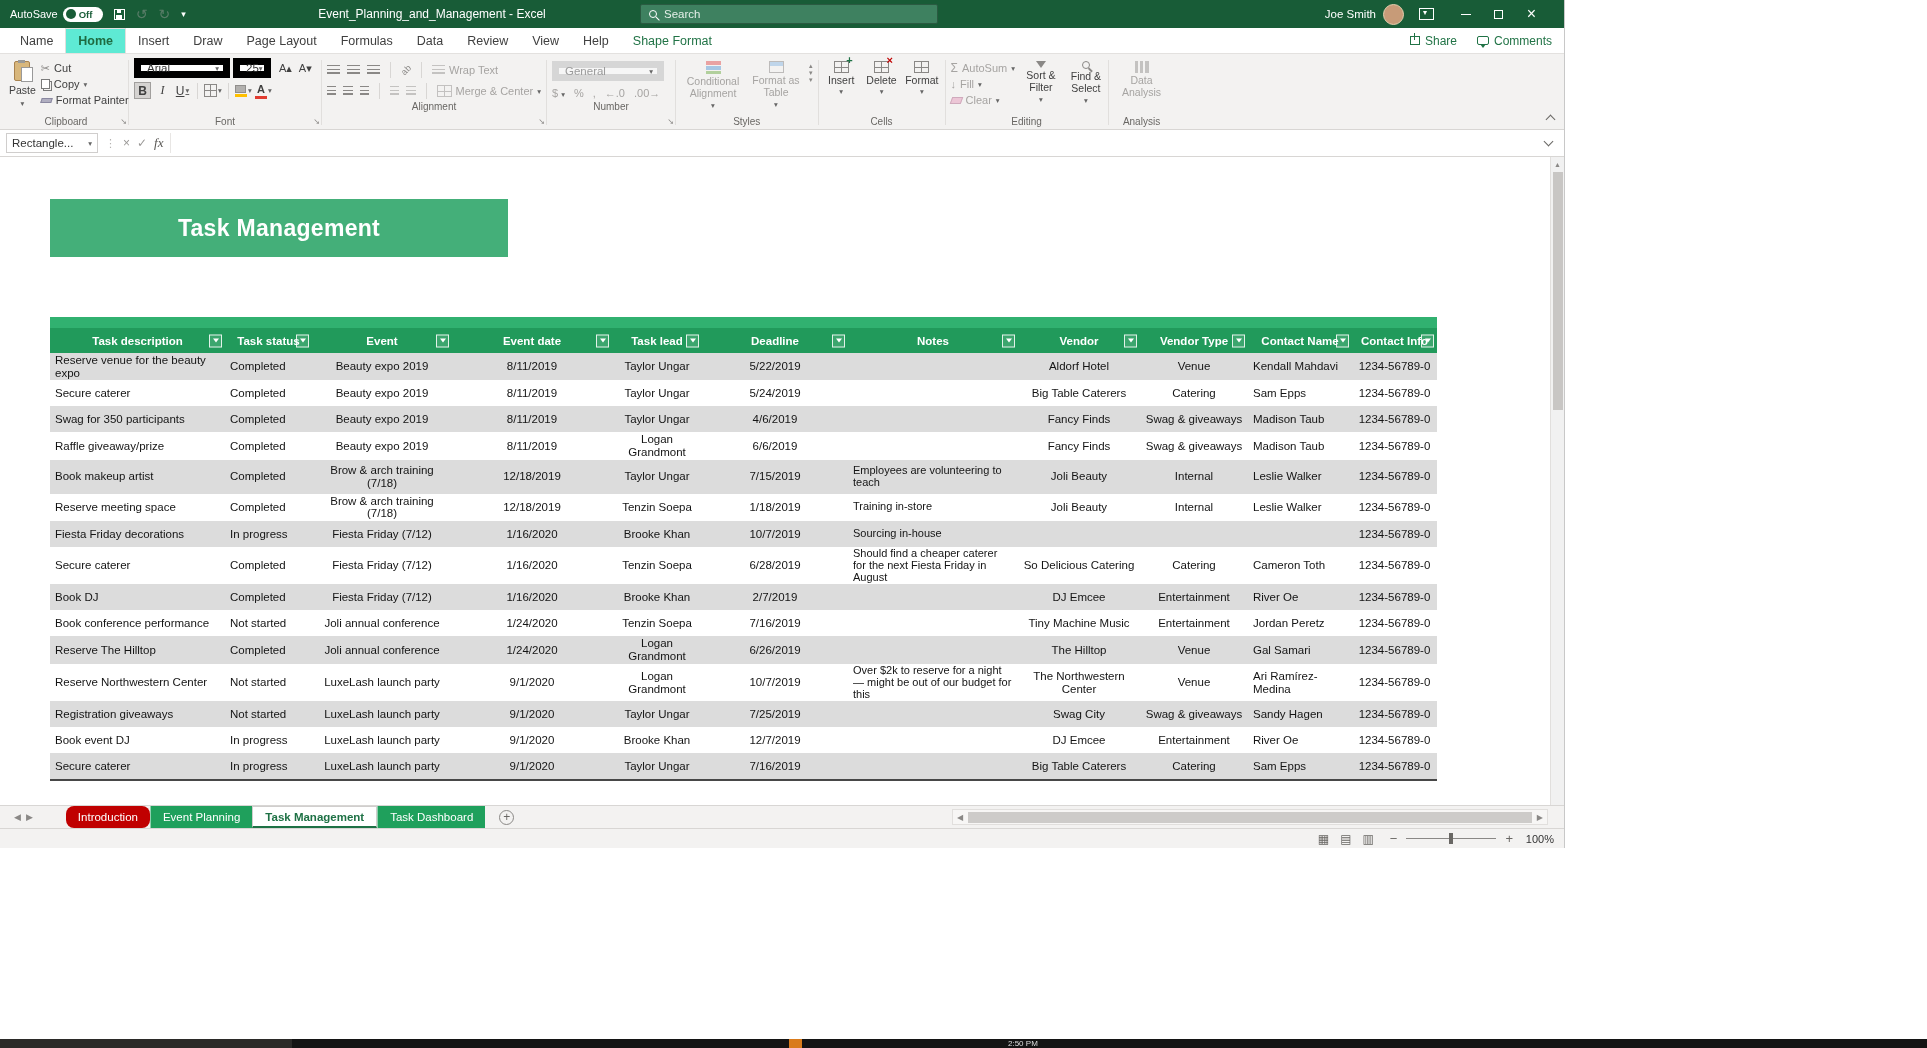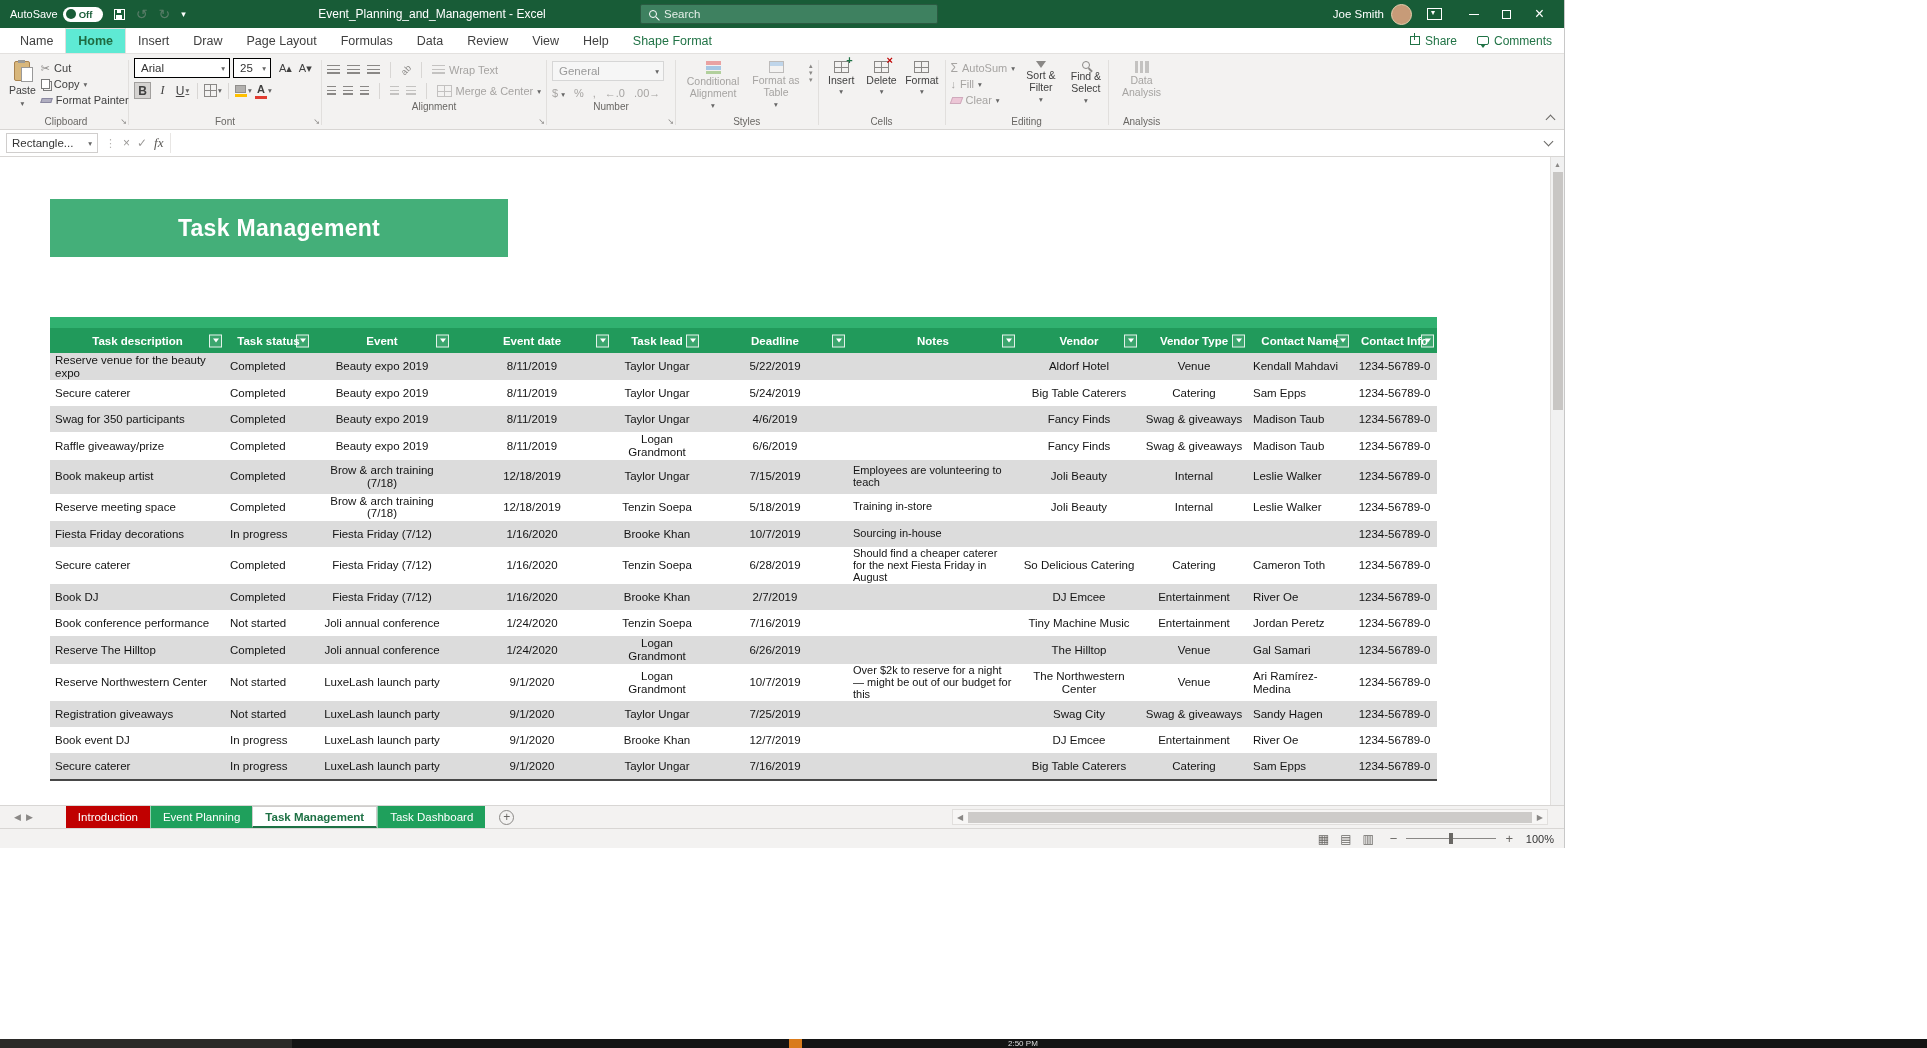--- a/index.html
+++ b/index.html
@@ -18,21 +18,21 @@
 .qbtn.dim{opacity:.45;}
 .ic-save{width:11px;height:11px;border:1.5px solid #fff;position:relative;}
 .ic-save:before{content:"";position:absolute;left:2px;top:0;width:4px;height:3px;background:#fff;}
 .ic-save:after{content:"";position:absolute;left:1px;bottom:0;width:6px;height:4px;background:#fff;}
 .doc-title{position:absolute;left:302px;width:260px;text-align:center;font-size:12px;white-space:nowrap;}
 .searchbox{position:absolute;left:640px;top:4px;width:298px;height:20px;background:#3e8160;border:1px solid #2a5a41;border-radius:2px;display:flex;align-items:center;padding:0 8px;gap:7px;}
 .searchbox input{flex:1;background:transparent;border:none;outline:none;color:#fff;font-size:11.5px;font-family:inherit;}
 .searchbox input::placeholder{color:#e4efe8;}
 .ic-mag{width:8px;height:8px;border:1.4px solid #fff;border-radius:50%;position:relative;flex:0 0 auto;}
 .ic-mag:after{content:"";position:absolute;width:5px;height:1.4px;background:#fff;transform:rotate(45deg);right:-4px;bottom:-2px;}
-.tb-right{position:absolute;right:4px;top:0;height:28px;display:flex;align-items:center;gap:15px;padding-right:4px;}
+.tb-right{position:absolute;right:12px;top:0;height:28px;display:flex;align-items:center;gap:15px;padding-right:4px;}
 .user{display:flex;align-items:center;gap:7px;font-size:11.5px;}
 .avatar{width:21px;height:21px;border-radius:50%;background:#c79b78;border:1px solid #e3cfae;}
 .ribbon-disp{width:15px;height:12px;border:1.2px solid #fff;position:relative;}
 .ribbon-disp:after{content:"▾";position:absolute;left:3px;top:-1px;font-size:8px;color:#fff;}
 .wbtns{display:flex;}
 .wbtn{width:33px;height:28px;display:flex;align-items:center;justify-content:center;}
 .ic-min{width:10px;height:1px;background:#fff;}
 .ic-max{width:9px;height:9px;border:1px solid #fff;}
 .ic-close{font-size:16px;line-height:1;}
 
@@ -65,21 +65,21 @@
 .ic-paste{width:16px;height:20px;background:#d8b77c;border:1px solid #a9834f;border-radius:2px;position:relative;}
 .ic-paste:before{content:"";position:absolute;left:3px;top:-2px;width:7px;height:3px;background:#9a9a98;}
 .ic-paste:after{content:"";position:absolute;right:-4px;bottom:-2px;width:10px;height:13px;background:#fff;border:1px solid #999;}
 .clip-col{display:flex;flex-direction:column;gap:4px;padding-top:4px;}
 .mini{display:flex;align-items:center;gap:4px;font-size:11px;color:#404040;white-space:nowrap;}
 .ic-cut{font-size:11px;color:#8a8886;line-height:1;}
 .ic-copy{width:9px;height:10px;border:1px solid #7a7a7a;background:#fff;box-shadow:2px 2px 0 -1px #f3f2f1,2px 2px 0 0 #7a7a7a;}
 .ic-brush{width:11px;height:5px;background:#b0aec0;border:1px solid #8a88a0;transform:skewX(-18deg);}
 
 .font-row1{display:flex;gap:3px;align-items:center;}
-.combo{height:20px;background:#fff;border:1px solid #000000;font-size:11.5px;display:flex;align-items:center;justify-content:space-between;padding:0 4px 0 6px;color:#333;}
+.combo{height:20px;background:#fff;border:7px solid #000000;font-size:11.5px;display:flex;align-items:center;justify-content:space-between;padding:0 4px 0 6px;color:#333;}
 .combo.dis{background:#f6f6f6;color:#9a9a9a;border-color:#d6d6d6;}
 .fontsz{display:flex;gap:1px;margin-left:2px;font-size:11px;color:#404040;}
 .fsz{padding:2px 3px;}
 .font-row2{display:flex;gap:3px;align-items:center;margin-top:4px;}
 .fmt{min-width:17px;height:17px;display:flex;align-items:center;justify-content:center;font-size:12px;color:#404040;gap:1px;}
 .fmt.b{font-weight:bold;}
 .fmt.i{font-style:italic;font-family:"Liberation Serif",serif;}
 .fmt.u span{text-decoration:underline;}
 .fmt.active{background:#d5d3d1;border:1px solid #a19f9d;}
 .ic-borders{width:13px;height:13px;border:1px solid #8a8886;background:linear-gradient(#8a8886,#8a8886) center/100% 1px no-repeat,linear-gradient(#8a8886,#8a8886) center/1px 100% no-repeat;}
@@ -156,21 +156,21 @@
 .tcell.notes{font-size:11px;line-height:1.08;}
 .vscroll{position:absolute;right:0;top:0;bottom:0;width:14px;background:#f1f1f1;border-left:1px solid #e1dfdd;display:flex;flex-direction:column;align-items:center;}
 .varrow{font-size:7px;color:#8a8886;padding:4px 0 2px;}
 .vthumb{width:10px;height:238px;background:#c8c6c4;margin-top:2px;}
 
 
 .tabbar{height:23px;background:#f3f2f1;display:flex;align-items:center;padding-left:14px;border-top:1px solid #d8d6d4;position:relative;}
 .tnav{color:#8a8886;font-size:9px;margin-right:5px;}
 #sheet-tabs{display:flex;height:100%;margin-left:28px;}
 .stab{height:100%;display:flex;align-items:center;padding:0 12px;font-size:11.5px;white-space:nowrap;}
-.stab.red{background:var(--tab-red);color:#fff;}
+.stab.red{background:var(--tab-red);color:#fff;border-radius:8px;}
 .stab.green{background:var(--tab-green);color:#fff;border-left:1px solid rgba(255,255,255,.5);}
 .stab.active{background:#fff;color:#1e7145;font-weight:bold;border:1px solid #d0cecd;border-bottom:2px solid #1e7145;}
 .newsheet{margin-left:14px;width:15px;height:15px;border-radius:50%;border:1px solid #8a8886;color:#696764;display:flex;align-items:center;justify-content:center;font-size:12px;line-height:1;}
 .hscroll{position:absolute;left:952px;right:16px;top:3px;bottom:3px;background:#f7f6f5;display:flex;align-items:center;border:1px solid #e1dfdd;}
 .harrow{font-size:8px;color:#8a8886;padding:0 4px;}
 .hthumb{flex:1;height:11px;background:#cdcbc9;margin:0 1px;}
 
 
 .statusbar{height:20px;background:#f3f2f1;display:flex;align-items:center;justify-content:flex-end;gap:16px;padding-right:10px;font-size:11px;color:#444;border-top:1px solid #d8d6d4;}
 .views{display:flex;gap:11px;font-size:12px;color:#696764;}
@@ -634,21 +634,21 @@
             <div class="tcell" style="width: 108px; justify-content: center; text-align: center;">Internal</div>
             <div class="tcell" style="width: 104px; justify-content: flex-start; text-align: left;">Leslie Walker</div>
             <div class="tcell" style="width: 85px; justify-content: center; text-align: center;">1234-56789-0</div>
           </div>
           <div class="trow">
             <div class="tcell" style="width: 175px; justify-content: flex-start; text-align: left;">Reserve meeting space</div>
             <div class="tcell" style="width: 87px; justify-content: flex-start; text-align: left;">Completed</div>
             <div class="tcell" style="width: 140px; justify-content: center; text-align: center;">Brow &amp; arch training (7/18)</div>
             <div class="tcell" style="width: 160px; justify-content: center; text-align: center;">12/18/2019</div>
             <div class="tcell" style="width: 90px; justify-content: center; text-align: center;">Tenzin Soepa</div>
-            <div class="tcell" style="width: 146px; justify-content: center; text-align: center;">5/18/2019</div>
+            <div class="tcell" style="width: 146px; justify-content: center; text-align: center;">1/18/2019</div>
             <div class="tcell notes" style="width: 170px; justify-content: flex-start; text-align: left;">Training in-store</div>
             <div class="tcell" style="width: 122px; justify-content: center; text-align: center;">Joli Beauty</div>
             <div class="tcell" style="width: 108px; justify-content: center; text-align: center;">Internal</div>
             <div class="tcell" style="width: 104px; justify-content: flex-start; text-align: left;">Leslie Walker</div>
             <div class="tcell" style="width: 85px; justify-content: center; text-align: center;">1234-56789-0</div>
           </div>
           <div class="trow band">
             <div class="tcell" style="width: 175px; justify-content: flex-start; text-align: left;">Fiesta Friday decorations</div>
             <div class="tcell" style="width: 87px; justify-content: flex-start; text-align: left;">In progress</div>
             <div class="tcell" style="width: 140px; justify-content: center; text-align: center;">Fiesta Friday (7/12)</div>

